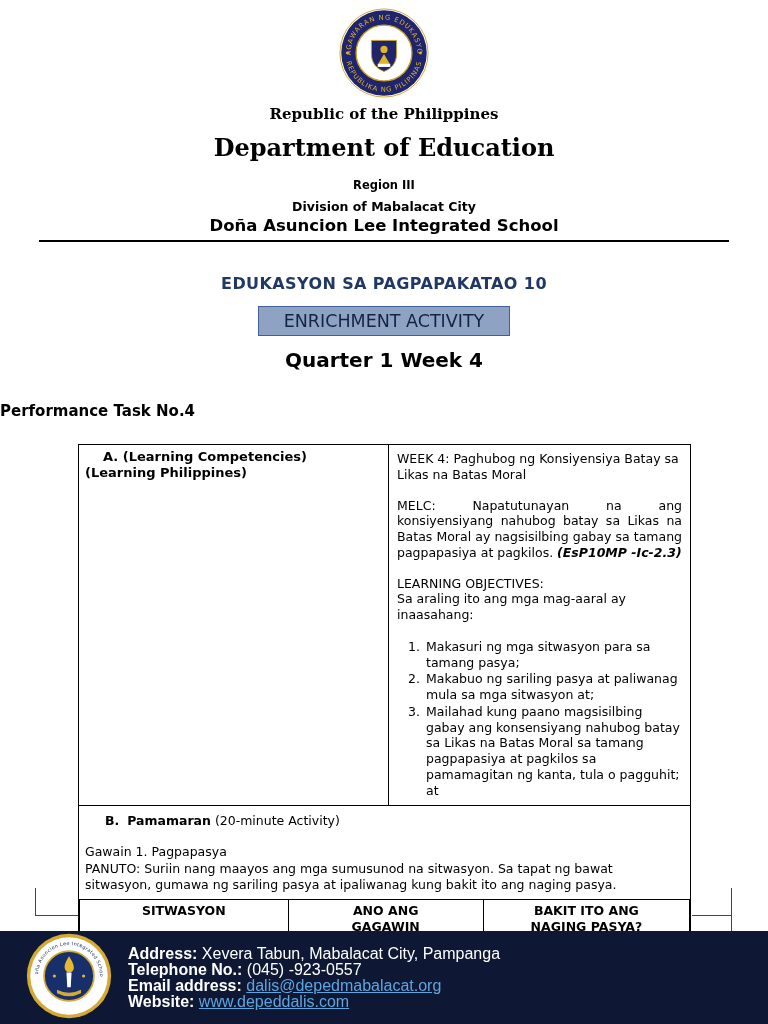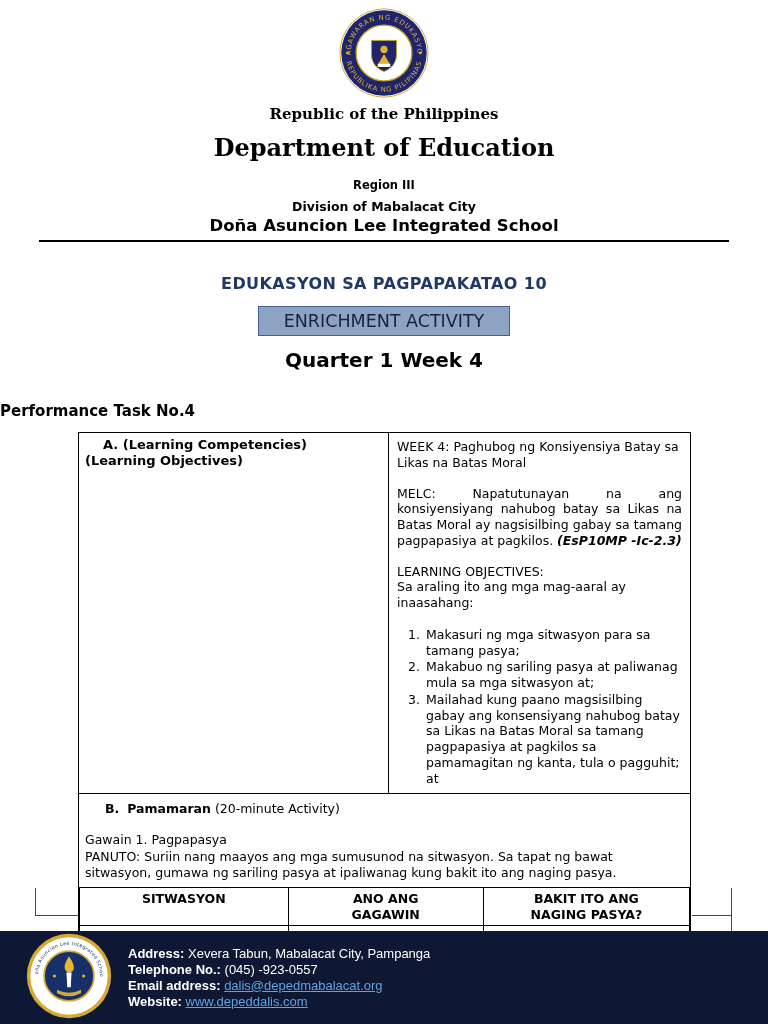--- a/index.html
+++ b/index.html
@@ -23,21 +23,21 @@
             font-weight:bold; font-size:16px; letter-spacing:.4px; color:#203864; }
   .banner-wrap{ text-align:center; margin-top:13px; }
   .banner{ display:inline-block; background:#8ea3c4; border:1px solid #41609a;
            padding:4px 25px; font-family:"DejaVu Sans", sans-serif; font-size:17.5px; color:#16233f; }
   .quarter{ margin-top:12px; text-align:center; font-family:"DejaVu Sans", sans-serif;
             font-weight:bold; font-size:20px; }
   .task{ margin-top:30px; font-family:"DejaVu Sans", sans-serif;
          font-weight:bold; font-size:15px; }
 
   
-  table.main{ margin:12px 0 0 78px; width:613px; border-collapse:collapse;
+  table.main{ margin:24px 0 0 78px; width:613px; border-collapse:collapse;
               font-family:"DejaVu Sans", sans-serif; font-size:12.5px; line-height:1.26; }
   table.main td{ border:1px solid #000; vertical-align:top; }
   .cell-a{ width:310px; padding:4px 6px; font-weight:bold; font-size:13px; }
   .cell-a .indent{ padding-left:18px; }
   .cell-obj{ padding:6px 8px 6px 8px; }
   .sp{ height:15px; }
   .just{ text-align:justify; }
   .melc-code{ font-weight:bold; font-style:italic; }
   .cell-obj ol{ margin:1px 0 0 0; padding-left:27px; }
   .cell-obj li{ padding-left:2px; margin-bottom:1px; }
@@ -56,21 +56,21 @@
   .hw.w2{ max-width:82px; }
   .hw.w3{ max-width:116px; }
 
   
   .mark{ position:absolute; background:#444; }
 
   
   .footer{ position:absolute; left:0; right:0; bottom:0; height:93px;
            background:#0e1733; display:flex; align-items:center; }
   .footer .flogo{ margin-left:26px; flex:none; }
-  .finfo{ margin-left:16px; color:#ffffff; font-size:13px; line-height:16px; }
+  .finfo{ margin-left:16px; color:#ffffff; font-size:16px; line-height:16px; }
   .finfo .lbl{ font-weight:bold; }
   .finfo a{ color:#5ea5de; text-decoration:underline; cursor:pointer; }
 </style>
 </head>
 <body>
 
 <div class="page">
 
   <div class="hdr">
     <span class="seal">
@@ -109,21 +109,21 @@
     <div class="banner">ENRICHMENT ACTIVITY</div>
   </div>
   <div class="quarter">Quarter 1 Week 4</div>
   <div class="task">Performance Task No.4</div>
 
   <table class="main">
     <tbody>
         <tr>
       <td class="cell-a">
         <div class="indent">A.  (Learning Competencies)</div>
-        <div>(Learning Objectives)</div>
+        <div>(Learning Philippines)</div>
       </td>
       <td class="cell-obj">
         <div>WEEK 4: Paghubog ng Konsiyensiya Batay sa Likas na Batas Moral</div>
         <div class="sp"></div>
         <div class="just">
           <span>MELC: Napatutunayan na ang konsiyensiyang nahubog batay sa Likas na Batas Moral ay nagsisilbing gabay sa tamang pagpapasiya at pagkilos.</span>
           <span class="melc-code">(EsP10MP -Ic-2.3)</span>
         </div>
         <div class="sp"></div>
         <div>LEARNING OBJECTIVES:</div>

